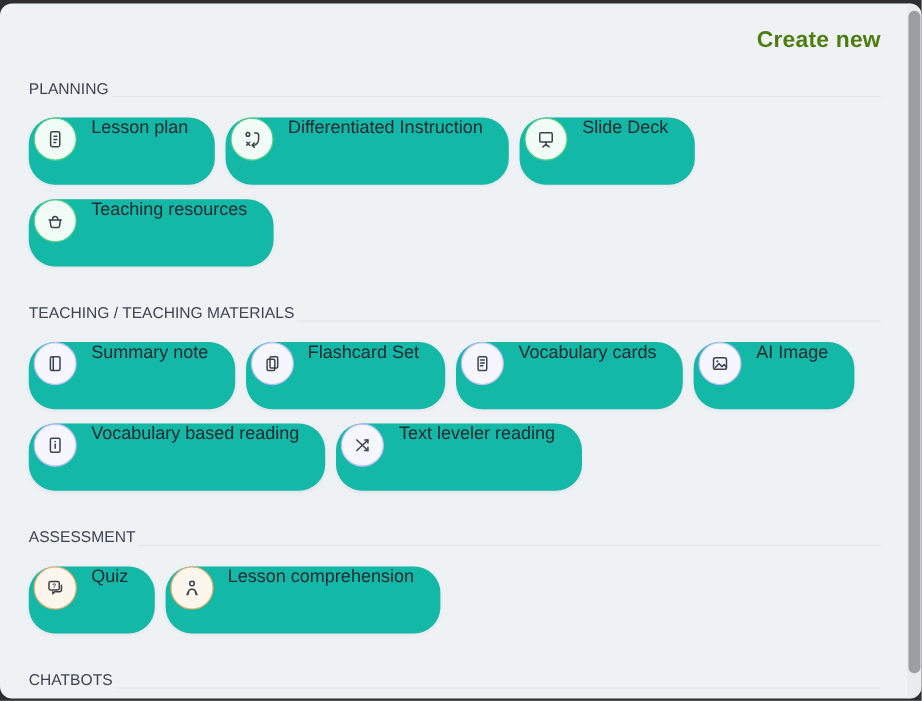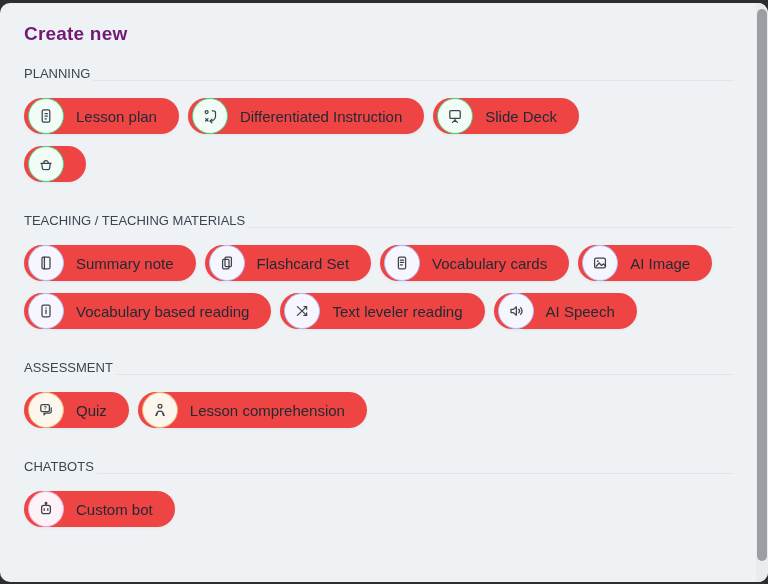--- a/index.html
+++ b/index.html
@@ -7,33 +7,33 @@
     width:768px;height:584px;overflow:hidden;position:relative;
     background:#2c2e30;
     font-family:"Liberation Sans",sans-serif;
   }
   .dialog{
     position:absolute;left:0;top:3px;width:768px;height:579px;
     background:#eff2f5;border-radius:10px;overflow:hidden;
   }
   .content{padding:0 34px 0 24px}
   .dialog-title{
-    padding-top:20px;text-align:left;
-    font-size:19px;font-weight:bold;color:#701a75;letter-spacing:.2px;
+    padding-top:20px;text-align:right;
+    font-size:19px;font-weight:bold;color:#4d7c0f;letter-spacing:.2px;
   }
   .section{margin-top:21px}
   .section + .section{margin-top:31px}
   .section-header{display:flex;align-items:flex-end;gap:3px;margin-bottom:17px}
   .section-label{font-size:13px;font-weight:500;color:#3d4450;white-space:nowrap}
   .rule{flex:1;height:1px;background:#e2e5e9}
   .rows{display:flex;flex-direction:column;gap:12px}
   .chip-row{display:flex;align-items:center;gap:9px;flex-wrap:nowrap}
   .chip{
-    display:inline-flex;align-items:center;gap:12px;height:36px;
-    padding:0 22px 0 4px;background:#ef4444;border-radius:22px;
+    display:inline-flex;gap:12px;height:56px;
+    padding:0 22px 0 4px;background:#14b8a6;border-radius:22px;
     box-shadow:0 1px 3px rgba(25,35,45,.06);cursor:pointer;white-space:nowrap;
   }
   .icon-circle{
     width:36px;height:36px;border-radius:50%;box-sizing:border-box;
     display:flex;align-items:center;justify-content:center;border:1.5px solid;
     flex:0 0 auto;
   }
   .green  .icon-circle{border-color:#4ecd83;background:#f2fcf6}
   .purple .icon-circle{border-color:#b5bcf8;background:#f5f6fe}
   .orange .icon-circle{border-color:#f6ac69;background:#fdf6ed}
@@ -93,20 +93,21 @@
         </div>
         <div class="chip-row">
           <div class="chip green">
             <span class="icon-circle">
               <svg class="glyph" width="18" height="18" viewBox="0 0 18 18">
                   <path d="M6.8 8.4v-.7a2.2 2.2 0 0 1 4.4 0v.7"></path>
                   <path d="M4 8.4h10"></path>
                   <path d="M4.7 8.4l.7 5a1.3 1.3 0 0 0 1.3 1.1h4.6a1.3 1.3 0 0 0 1.3-1.1l.7-5"></path>
                 </svg>
             </span>
+            <span class="chip-label">Teaching resources</span>
           </div>
         </div>
       </div>
     </div>
 
     <div class="section">
       <div class="section-header">
         <span class="section-label">TEACHING / TEACHING MATERIALS</span>
         <span class="rule"></span>
       </div>
@@ -162,29 +163,20 @@
             <span class="chip-label">Vocabulary based reading</span>
           </div>
           <div class="chip purple">
             <span class="icon-circle">
               <svg class="glyph" width="18" height="18" viewBox="0 0 18 18">
                   <path d="M4.4 4.6l9.2 8.8M13.6 4.6l-9.2 8.8"></path>
                   <path d="M13.6 10.8v2.6h-2.7M13.6 7.2V4.6h-2.7"></path>
                 </svg>
             </span>
             <span class="chip-label">Text leveler reading</span>
-          </div>
-          <div class="chip purple">
-            <span class="icon-circle">
-              <svg class="glyph" width="18" height="18" viewBox="0 0 18 18">
-                  <path d="M4 7.4v3.2h2.4l3 2.6V4.8l-3 2.6H4z"></path>
-                  <path d="M11.8 7.2a2.6 2.6 0 0 1 0 3.6M13.6 5.6a5.2 5.2 0 0 1 0 6.8"></path>
-                </svg>
-            </span>
-            <span class="chip-label">AI Speech</span>
           </div>
         </div>
       </div>
     </div>
 
     <div class="section">
       <div class="section-header">
         <span class="section-label">ASSESSMENT</span>
         <span class="rule"></span>
       </div>

